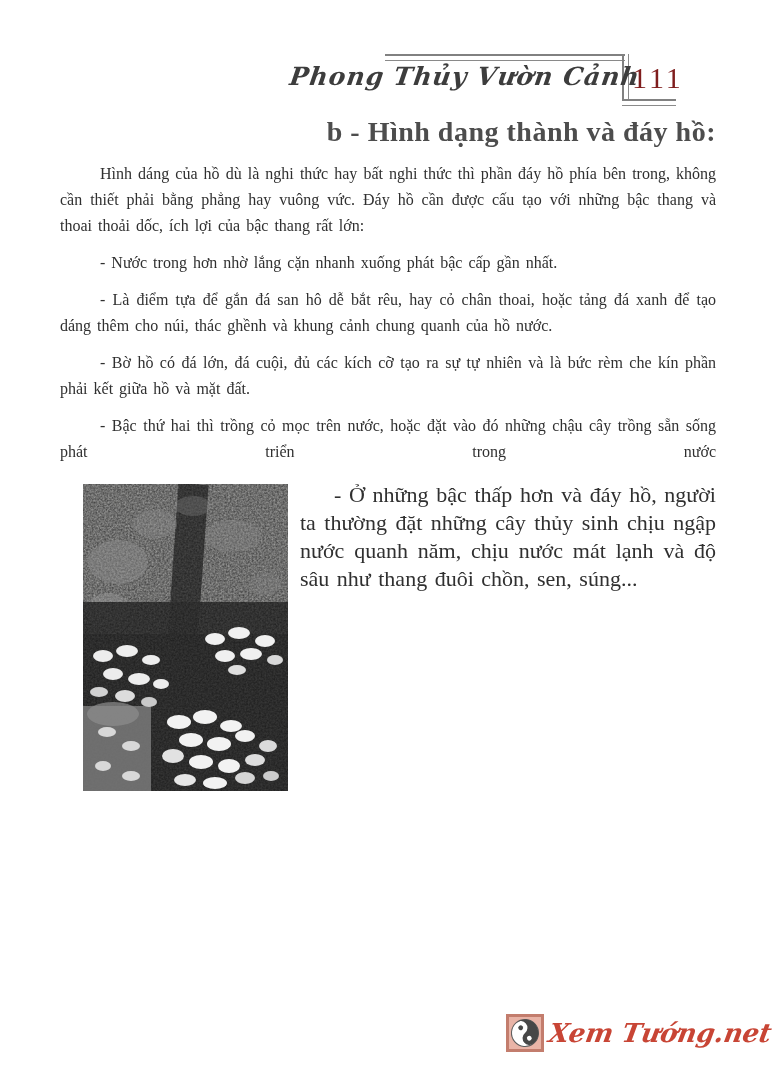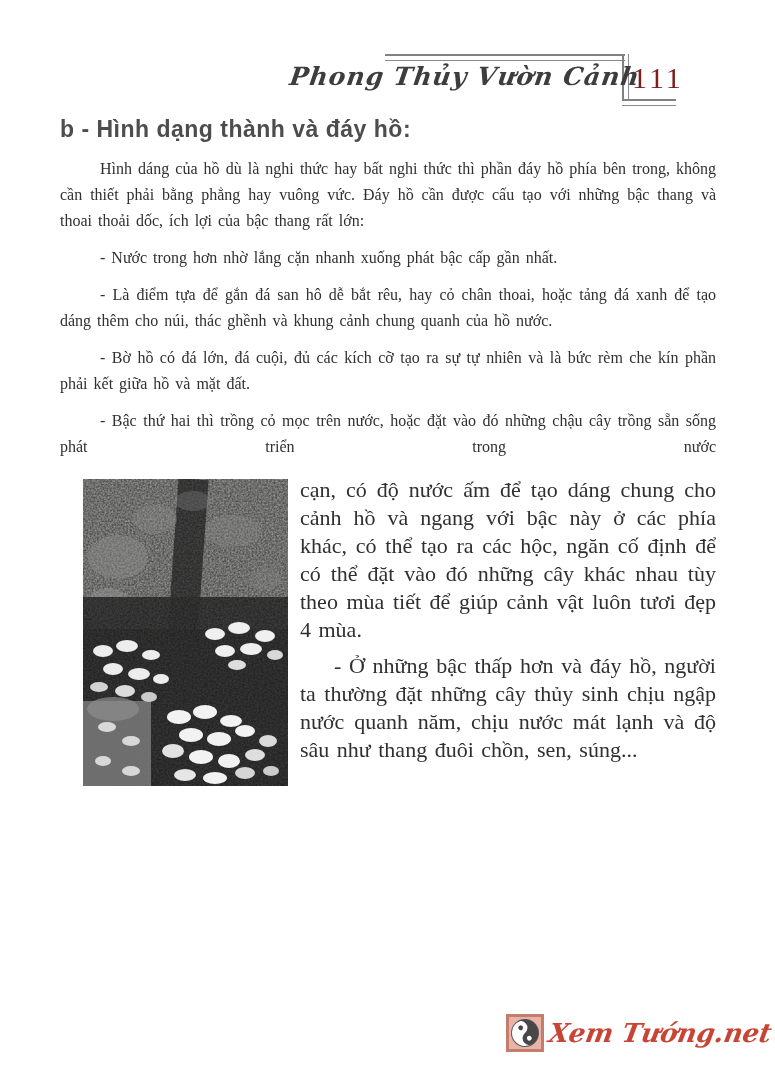--- a/index.html
+++ b/index.html
@@ -63,24 +63,24 @@
 
   
   .content {
     position: absolute;
     top: 108px;
     left: 60px;
     width: 656px;
   }
   h2.section-heading {
     margin: 8px 0 13px 0;
-    text-align: left;
-    font-family: Liberation Sans, sans-serif;
+    text-align: right;
+    font-family: Liberation Serif, serif;
     font-weight: bold;
-    font-size: 23px;
+    font-size: 28px;
     letter-spacing: 0.5px;
     color: #4d4d4d;
   }
   .content p {
     margin: 0 0 11px 0;
     font-size: 16px;
     line-height: 26px;
     text-align: justify;
     word-spacing: 2px;
   }
@@ -222,21 +222,20 @@
         </g>
 
         <g fill="#d8d8d8">
           <ellipse cx="24" cy="248" rx="9" ry="5"></ellipse>
           <ellipse cx="48" cy="262" rx="9" ry="5"></ellipse>
           <ellipse cx="20" cy="282" rx="8" ry="5"></ellipse>
           <ellipse cx="48" cy="292" rx="9" ry="5"></ellipse>
         </g>
       </svg>
 
-      <p>cạn, có độ nước ấm để tạo dáng chung cho cảnh hồ và ngang với bậc này ở các phía khác, có thể tạo ra các hộc, ngăn cố định để có thể đặt vào đó những cây khác nhau tùy theo mùa tiết để giúp cảnh vật luôn tươi đẹp 4 mùa.</p>
       <p class="indent">- Ở những bậc thấp hơn và đáy hồ, người ta thường đặt những cây thủy sinh chịu ngập nước quanh năm, chịu nước mát lạnh và độ sâu như thang đuôi chồn, sen, súng...</p>
     </div>
   </div>
 
   <div class="watermark">
     <span class="yy-box" style="background: rgb(233, 180, 167); border-color: rgb(195, 125, 109);">
       <svg width="30" height="30" viewBox="0 0 30 30">
         <g transform="rotate(-40 15 15)">
           <circle cx="15" cy="15" r="13.5" fill="#ffffff" stroke="#5a5a5a" stroke-width="1"></circle>
           <path d="M15,1.5 a13.5,13.5 0 0 1 0,27 a6.75,6.75 0 0 1 0,-13.5 a6.75,6.75 0 0 0 0,-13.5 z" fill="#474747"></path>

